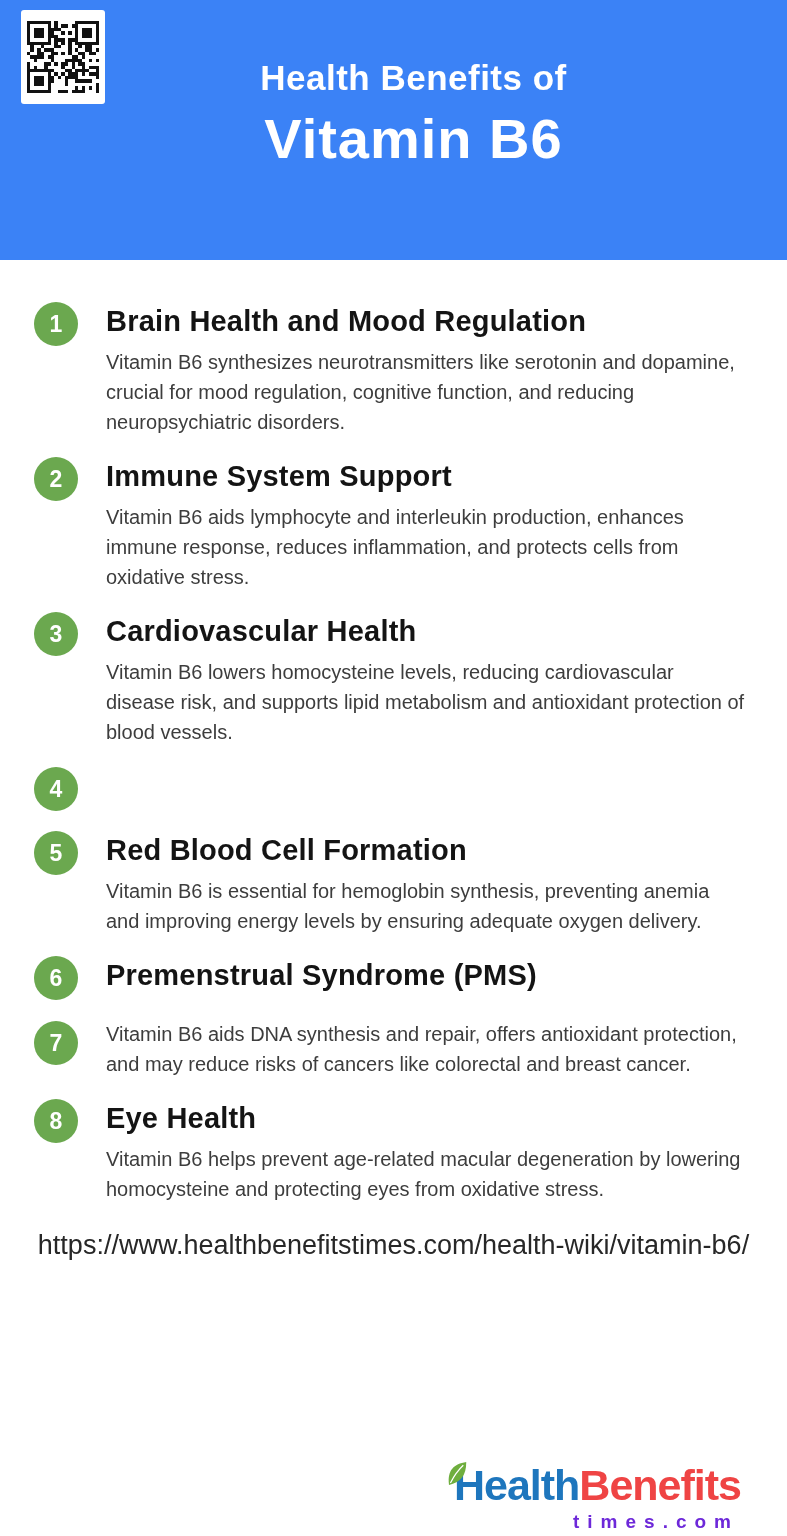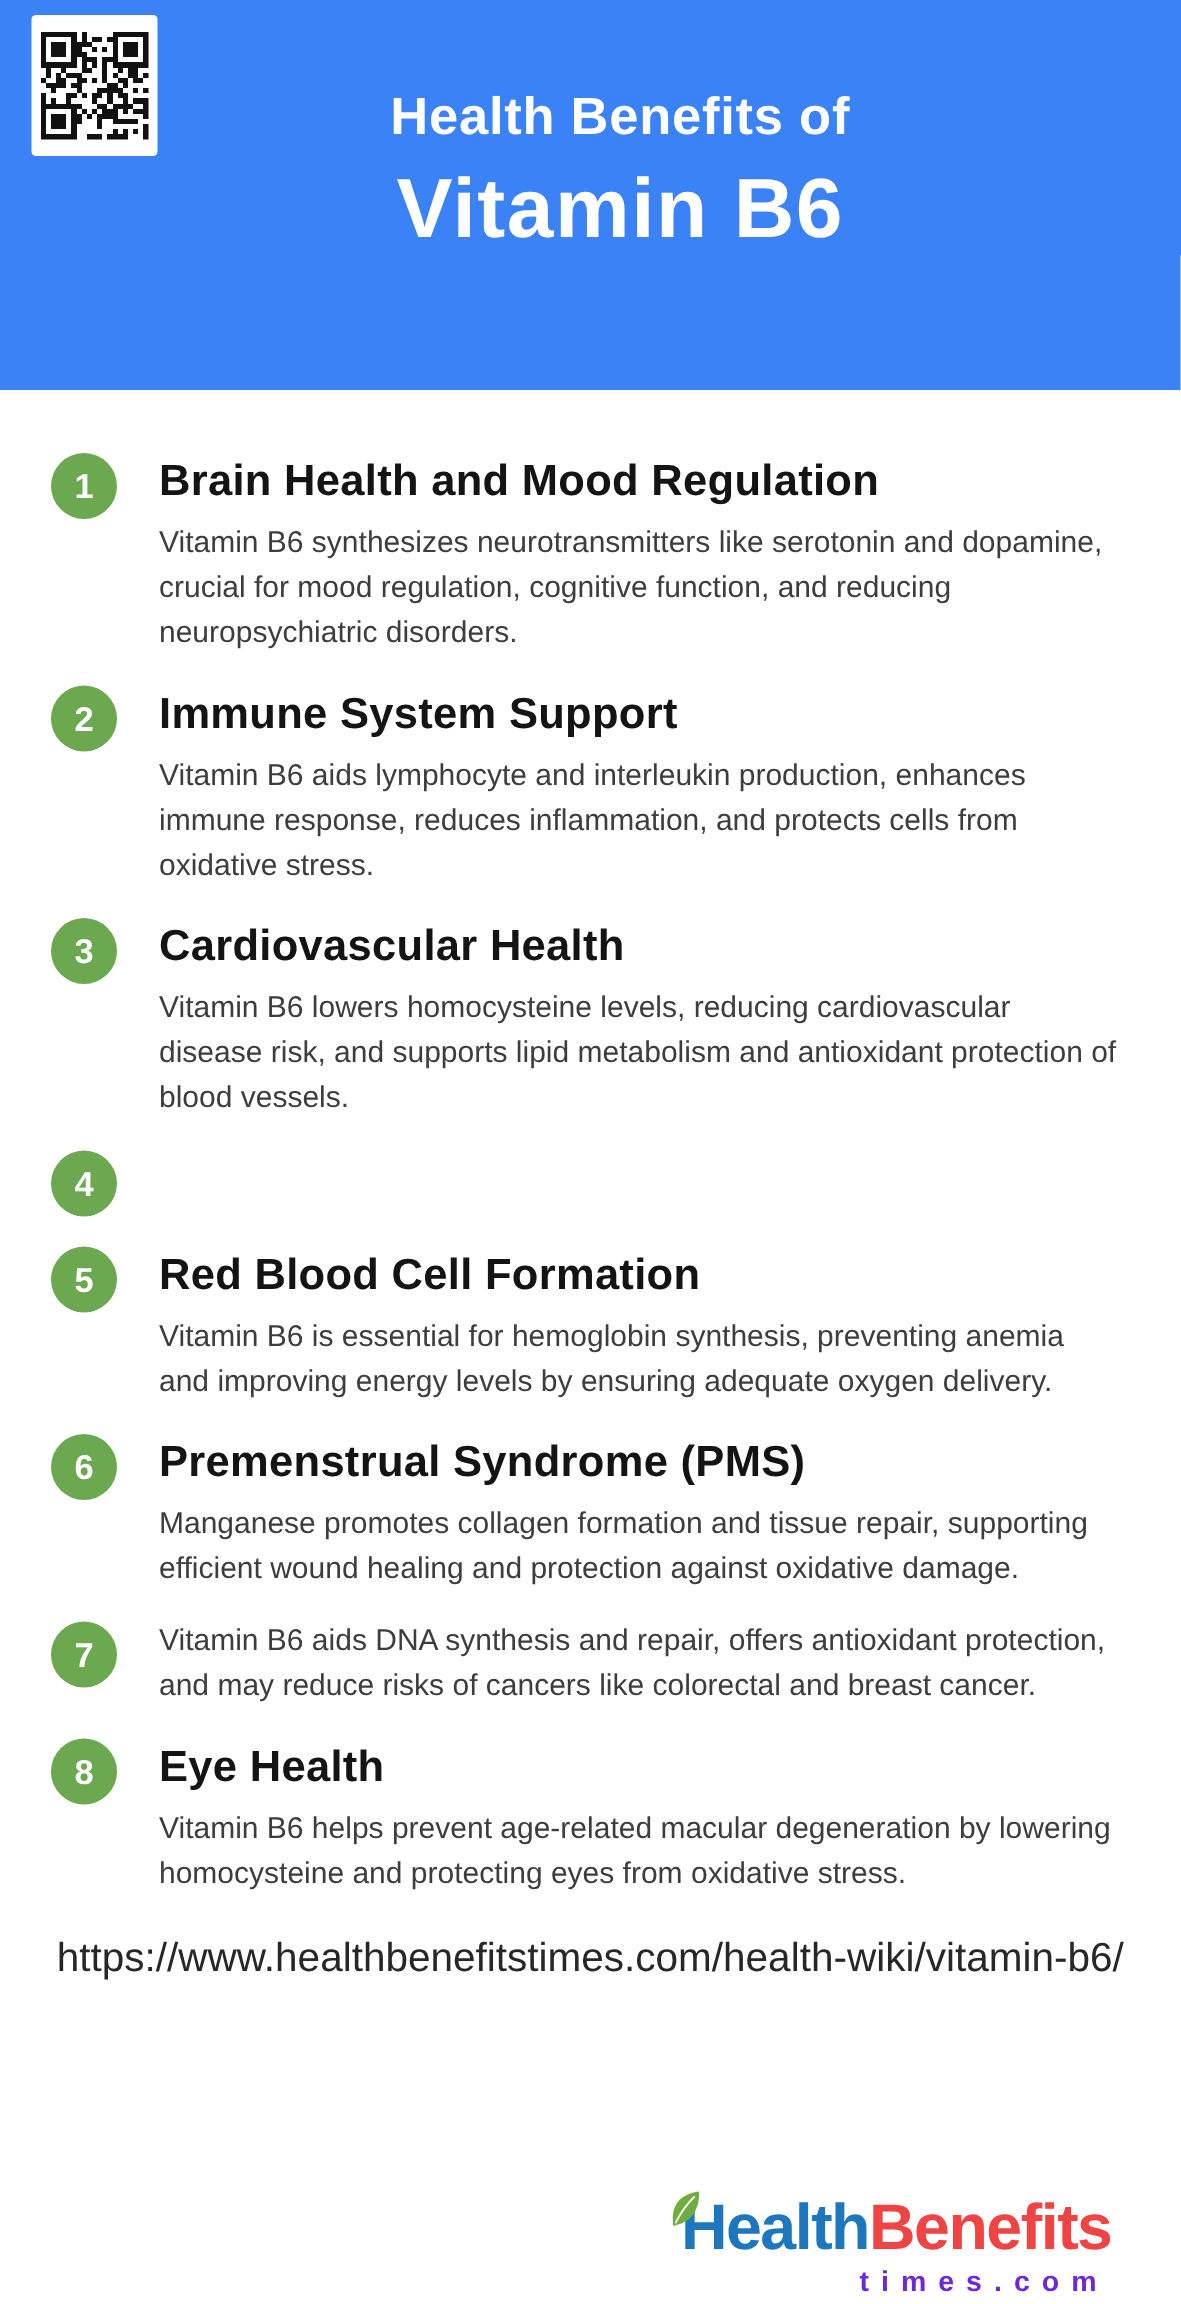--- a/index.html
+++ b/index.html
@@ -429,21 +429,20 @@
       <p class="benefit-desc">Vitamin B6 is essential for hemoglobin synthesis, preventing anemia and improving energy levels by ensuring adequate oxygen delivery.</p>
     </div>
   </section>
 
   <section class="benefit">
     <div class="badge">
       <span class="badge-num">6</span>
     </div>
     <div class="benefit-content">
       <h2 class="benefit-title">Premenstrual Syndrome (PMS)</h2>
-      <p class="benefit-desc">Manganese promotes collagen formation and tissue repair, supporting efficient wound healing and protection against oxidative damage.</p>
     </div>
   </section>
 
   <section class="benefit">
     <div class="badge">
       <span class="badge-num">7</span>
     </div>
     <div class="benefit-content">
       <p class="benefit-desc">Vitamin B6 aids DNA synthesis and repair, offers antioxidant protection, and may reduce risks of cancers like colorectal and breast cancer.</p>
     </div>

